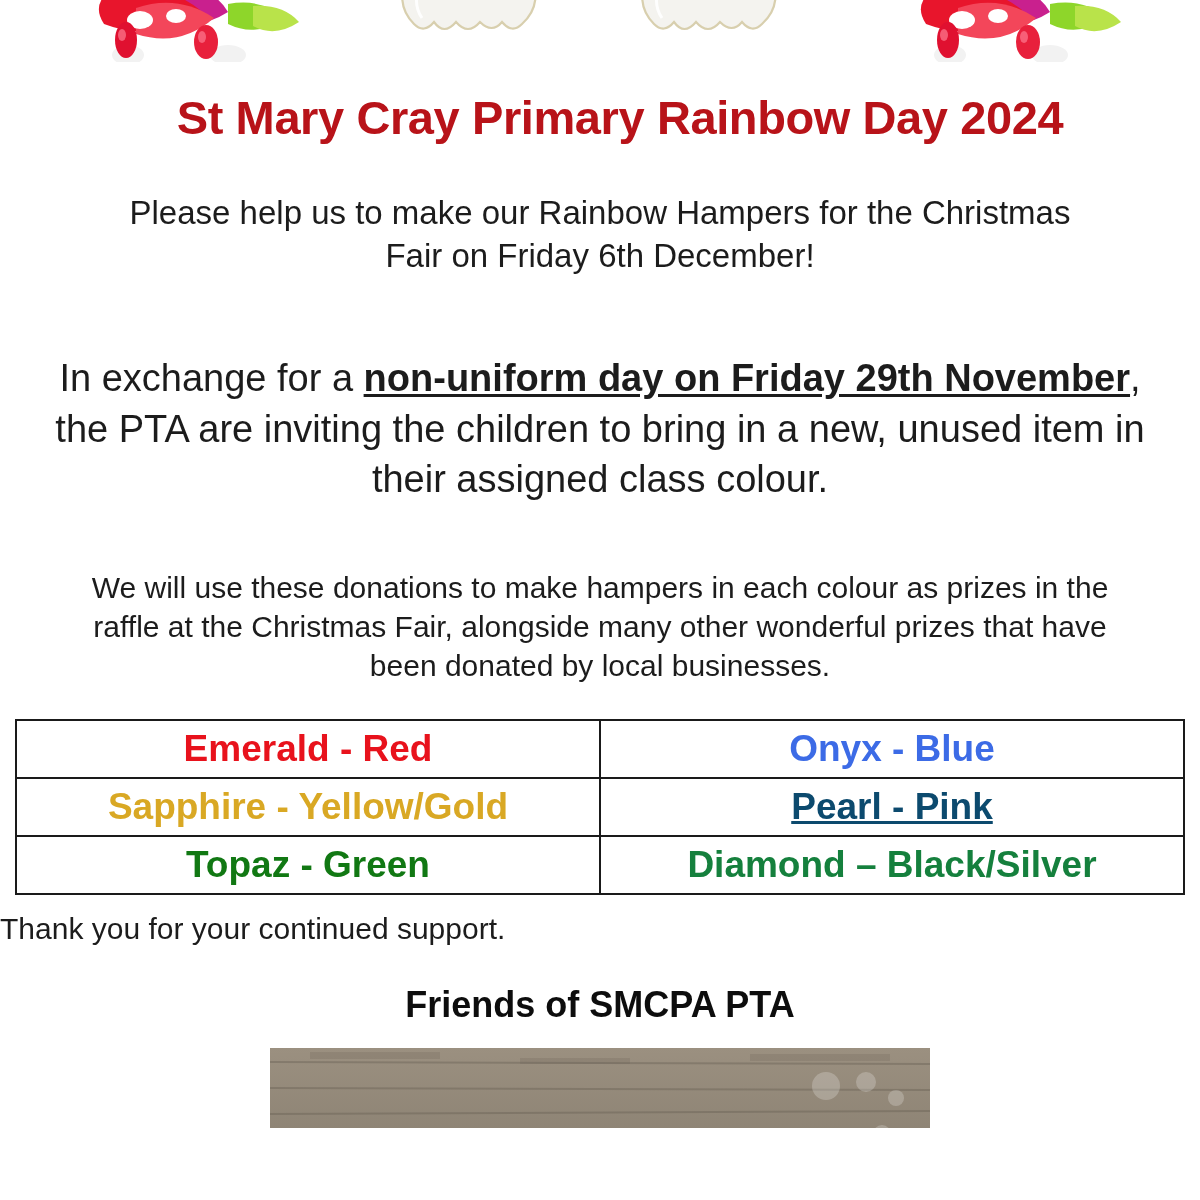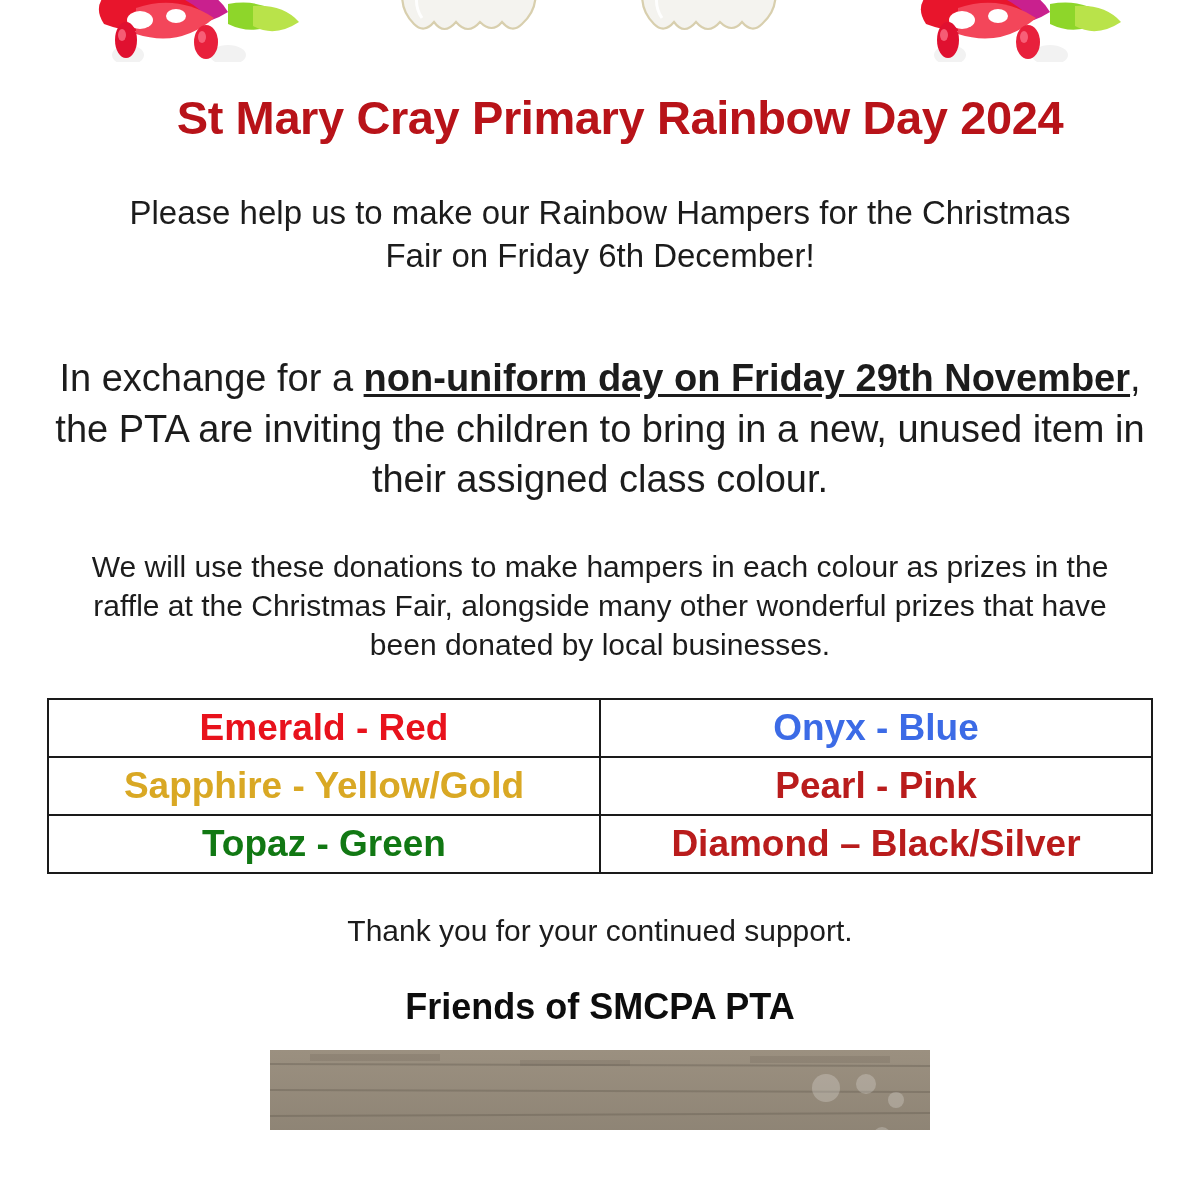--- a/index.html
+++ b/index.html
@@ -58,50 +58,50 @@
     width: 1110px;
     font-size: 38px;
     line-height: 1.32;
   }
   .para-exchange .em {
     font-weight: bold;
     text-decoration: underline;
     text-underline-offset: 3px;
   }
   .para-raffle {
-    margin: 43px auto 0 auto;
+    margin: 64px auto 0 auto;
     width: 1030px;
     font-size: 30px;
     line-height: 1.30;
   }
 
   
   .class-table {
     margin: 34px auto 0 auto;
     width: 1104px;
     border-collapse: collapse;
     table-layout: fixed;
   }
   .class-table td {
     border: 2px solid #1a1a1a;
     height: 56px;
     text-align: center;
     vertical-align: middle;
     font-size: 37px;
     font-weight: bold;
     white-space: nowrap;
-    padding: 0 0;
+    padding: 0 16px;
   }
   .class-table td.col-left  { width: 550px; }
   .class-table td.col-right { width: 550px; }
 
   
   .thanks {
-    margin: 40px auto 0 auto;
-    text-align: center;
+    margin: 17px auto 0 auto;
+    text-align: left;
     font-size: 30px;
     color: #1c1c1c;
   }
   .signoff {
     margin: 38px auto 0 auto;
     text-align: center;
     font-size: 36px;
     font-weight: bold;
     color: #0d0d0d;
   }
@@ -182,25 +182,25 @@
 <p class="para para-raffle">We will use these donations to make hampers in each colour as prizes in the raffle at the Christmas Fair, alongside many other wonderful prizes that have been donated by local businesses.</p>
 
 <table class="class-table">
   <tbody>
     <tr>
       <td class="col-left" style="color: rgb(232, 18, 28);">Emerald - Red</td>
       <td class="col-right" style="color: rgb(60, 107, 230); border-radius: 21px;">Onyx - Blue</td>
     </tr>
     <tr>
       <td class="col-left" style="color: rgb(217, 168, 36); text-align: center;">Sapphire - Yellow/Gold</td>
-      <td class="col-right" style="color: #b91c1c;">Pearl - Pink</td>
+      <td class="col-right" style="color: #0c4a6e; text-decoration: underline;">Pearl - Pink</td>
     </tr>
     <tr>
       <td class="col-left" style="color: rgb(17, 120, 19);">Topaz - Green</td>
-      <td class="col-right" style="color: #b91c1c; margin-top: 48px;">Diamond – Black/Silver</td>
+      <td class="col-right" style="color: #15803d; margin-top: 48px;">Diamond – Black/Silver</td>
     </tr>
   </tbody>
 </table>
 
 <p class="thanks">Thank you for your continued support.</p>
 <p class="signoff">Friends of SMCPA PTA</p>
 
 <div class="photo-wrap">
   <svg class="photo" viewBox="0 0 660 200" preserveAspectRatio="none">
     <defs>

